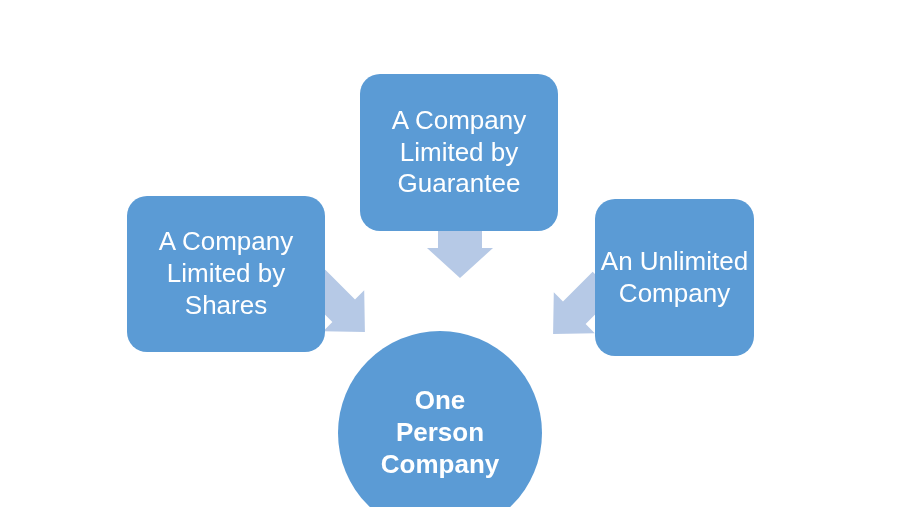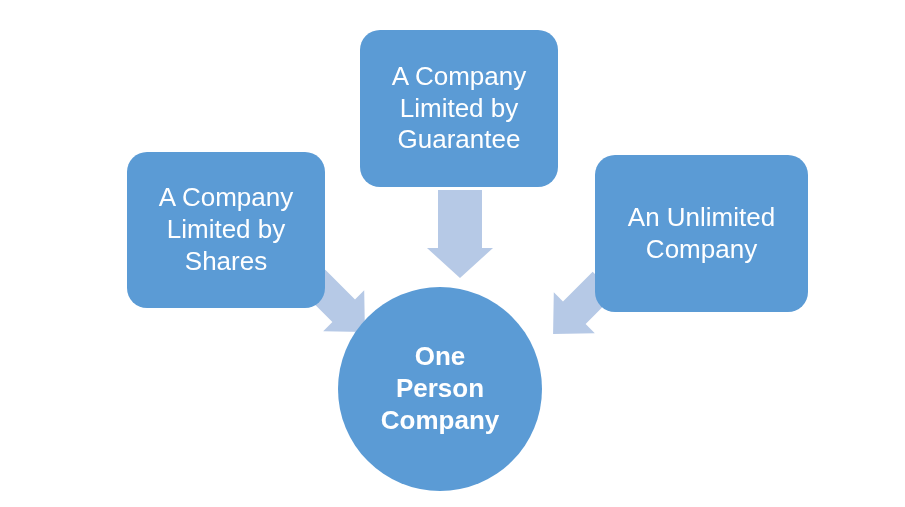--- a/index.html
+++ b/index.html
@@ -25,27 +25,28 @@
   }
   .shape {
     position: absolute;
     z-index: 2;
     background: #5B9BD5;
     display: flex;
     align-items: center;
     justify-content: center;
     text-align: center;
     color: #ffffff;
+    margin-top: 44px;
   }
   .box {
     border-radius: 20px;
   }
   .box-shares    { left: 127px; top: 152px; width: 198px; height: 156px; }
   .box-guarantee { left: 360px; top:  30px; width: 198px; height: 157px; }
-  .box-unlimited { left: 595px; top: 155px; width: 213px; height: 157px; }
+  .box-unlimited { left: 595px; top: 155px; width: 159px; height: 157px; }
   .center-circle {
     left: 338px; top: 287px; width: 204px; height: 204px;
     border-radius: 50%;
   }
   .label {
     white-space: pre-line;
     font-size: 26px;
     line-height: 1.22;
     color: #ffffff;
   }

